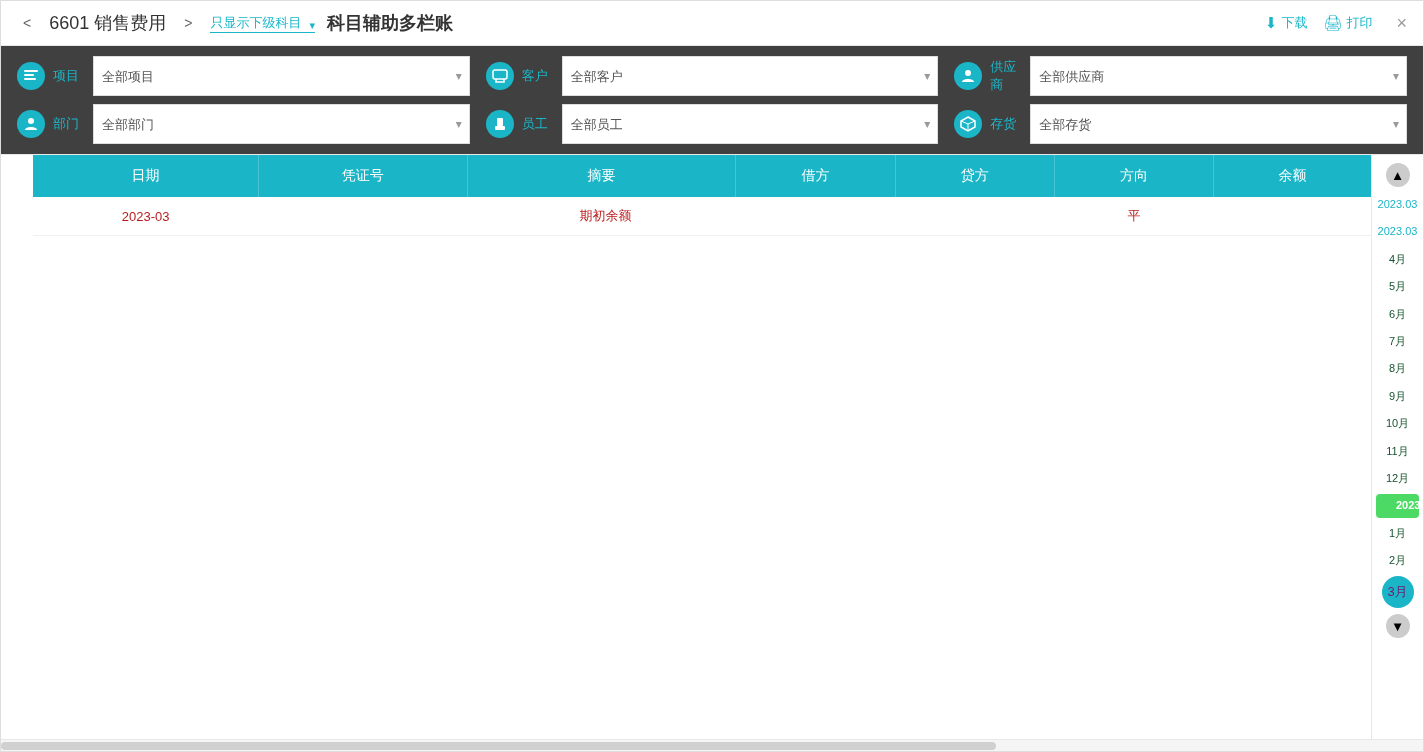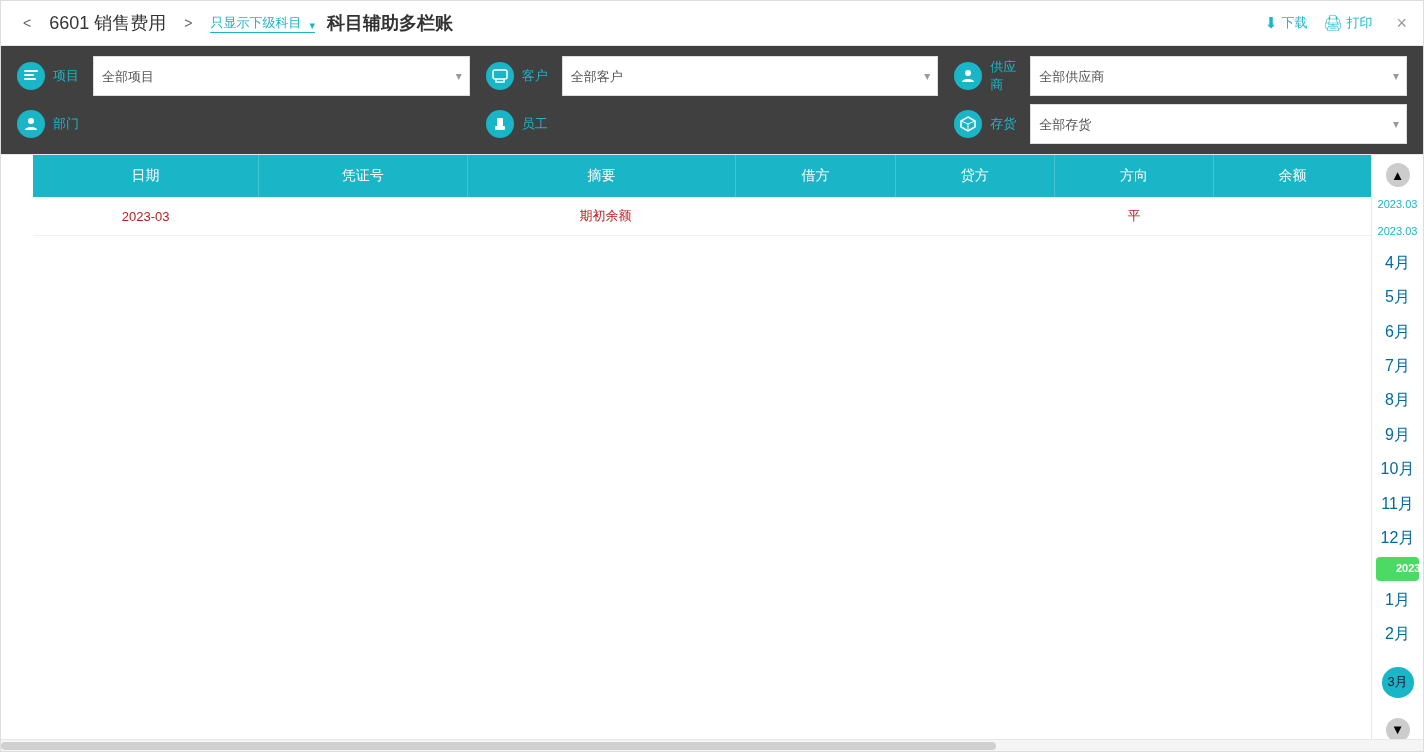--- a/index.html
+++ b/index.html
@@ -191,22 +191,22 @@
       display: flex;
       flex-direction: column;
       align-items: center;
       padding: 4px 0;
       overflow: hidden;
     }
     .sidebar-item {
       width: 100%;
       text-align: center;
       padding: 6px 4px;
-      font-size: 16px;
-      color: #0369a1;
+      font-size: 11px;
+      color: #14532d;
       cursor: pointer;
       line-height: 1.4;
     }
     .sidebar-item.active {
       color: white;
       background: #1ab6c8;
       border-radius: 4px;
       margin: 2px 4px;
       width: calc(100% - 8px);
     }
@@ -334,30 +334,40 @@
     </div>
 
     <div class="filter-item">
       <div class="filter-icon">
         <svg width="16" height="16" viewBox="0 0 16 16" fill="white">
           <circle cx="8" cy="5" r="3" fill="white"></circle>
           <path d="M2 14 C2 10 14 10 14 14" fill="white"></path>
         </svg>
       </div>
       <span class="filter-label">部门</span>
+      <div class="filter-select-wrapper">
+        <select>
+          <option>全部部门</option>
+        </select>
+      </div>
     </div>
 
     <div class="filter-item">
       <div class="filter-icon">
         <svg width="16" height="16" viewBox="0 0 16 16" fill="white">
           <rect x="5" y="2" width="6" height="8" rx="1" fill="white"></rect>
           <rect x="3" y="10" width="10" height="4" rx="1" fill="white"></rect>
         </svg>
       </div>
       <span class="filter-label">员工</span>
+      <div class="filter-select-wrapper">
+        <select>
+          <option>全部员工</option>
+        </select>
+      </div>
     </div>
 
     <div class="filter-item">
       <div class="filter-icon">
         <svg width="16" height="16" viewBox="0 0 16 16" fill="white">
           <path d="M8 1 L15 5 L15 11 L8 15 L1 11 L1 5 Z" fill="none" stroke="white" stroke-width="1.5"></path>
           <path d="M8 8 L15 5" stroke="white" stroke-width="1"></path>
           <path d="M8 8 L1 5" stroke="white" stroke-width="1"></path>
           <path d="M8 8 L8 15" stroke="white" stroke-width="1"></path>
         </svg>
@@ -412,21 +422,21 @@
       <div class="sidebar-item">6月</div>
       <div class="sidebar-item">7月</div>
       <div class="sidebar-item">8月</div>
       <div class="sidebar-item">9月</div>
       <div class="sidebar-item">10月</div>
       <div class="sidebar-item">11月</div>
       <div class="sidebar-item">12月</div>
       <div class="sidebar-item year-badge" style="background:#4cd964; color:white; border-radius:4px; margin:2px 4px; width:calc(100% - 8px); font-size:11px; font-weight:bold; padding:4px 20px;">2023</div>
       <div class="sidebar-item">1月</div>
       <div class="sidebar-item">2月</div>
-      <div class="sidebar-item active" style="background:#1ab6c8; color:#0f172a; border-radius:50%; width:32px; height:32px; display:flex; align-items:center; justify-content:center; margin:16px auto; font-size:13px;">3月</div>
+      <div class="sidebar-item active" style="background:#1ab6c8; color:#701a75; border-radius:50%; width:32px; height:32px; display:flex; align-items:center; justify-content:center; margin:2px auto; font-size:13px;">3月</div>
 
       <button class="sidebar-arrow-btn">
         <div class="sidebar-arrow-circle">▼</div>
       </button>
     </div>
   </div>
 
   <div class="bottom-scrollbar">
     <div class="bottom-scrollbar-inner"></div>
   </div>

